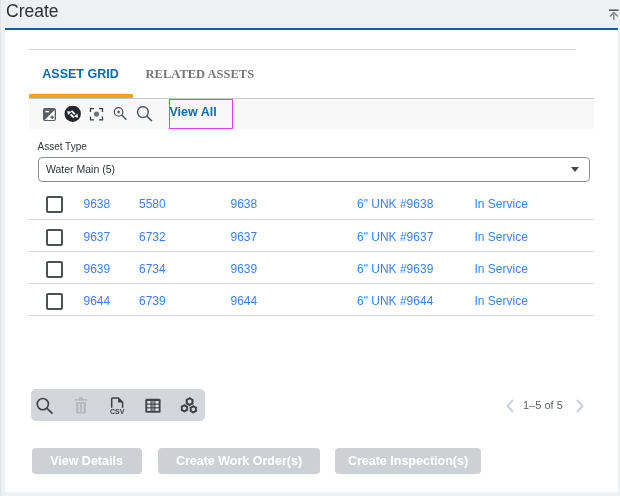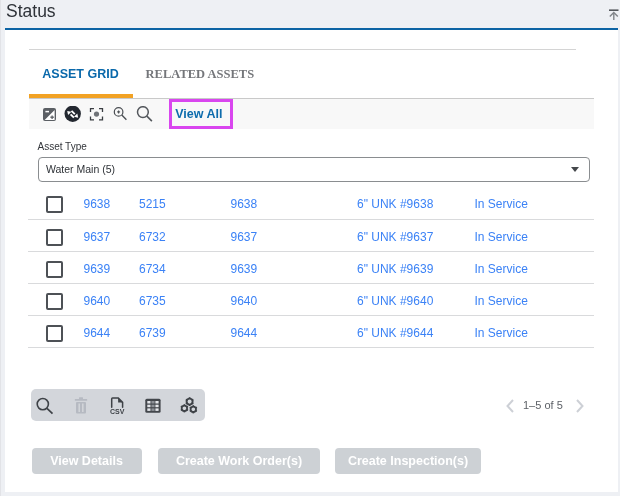--- a/index.html
+++ b/index.html
@@ -8,37 +8,37 @@
   .abs { position:absolute; }
   .title { left:6px; top:1px; font-size:17.5px; color:#2e3238; }
   .blueline { left:4.5px; top:27.5px; width:613px; height:2.5px; background:#0c63a4; }
   .card { left:4.5px; top:30px; width:613px; height:462px; background:#ffffff; }
   .divider1 { left:29px; top:49px; width:547px; height:1px; background:#d4d4d4; }
   .tab-active { left:28.5px; top:60px; width:104px; color:#0a69ab; font-weight:bold; font-size:12.5px; text-align:center; line-height:28px; white-space:nowrap; }
   .tab-inactive { left:145.6px; top:60px; color:#74767a; font-weight:bold; font-size:12.5px; line-height:28px; white-space:nowrap;font-family:Liberation Serif, serif; }
   .orangebar { left:28.5px; top:94px; width:104px; height:3.5px; background:#f2a224; }
   .tabline { left:28.5px; top:97.5px; width:565.5px; height:1px; background:#c9c9c9; }
   .toolband { left:28.5px; top:98.5px; width:565.5px; height:30.5px; background:#f8f8f8; }
-  .redbox { left:168.5px; top:98.5px; width:64.5px; height:30.5px; border:3px solid #d946ef; color:#0e6cad; font-weight:bold; font-size:12.5px; text-align:center; line-height:24px; padding-right:4px; }
+  .redbox { left:168.5px; top:98.5px; width:64.5px; height:30.5px; border:1px solid #d946ef; color:#0e6cad; font-weight:bold; font-size:12.5px; text-align:left; line-height:24px; padding-right:4px; }
   .atlabel { left:37.5px; top:140.5px; font-size:10px; color:#33363b; }
   .select { left:37.5px; top:156.5px; width:552px; height:25px; background:#fff; border:1px solid #8a8d90; border-radius:4px; font-size:10.5px; color:#2e3237; line-height:23.5px; padding-left:7.5px; }
   .caret { left:570.5px; top:166.5px; width:0; height:0; border-left:4.5px solid transparent; border-right:4.5px solid transparent; border-top:5px solid #45484c; }
   table.grid { position:absolute; left:28px; top:187.5px; width:566px; border-collapse:collapse; table-layout:fixed; font-size:12px; }
   table.grid th { background:#0b65a8; color:#fff; font-size:12px; font-weight:bold; text-align:left; height:31px; padding:0; border-bottom:2px solid #2a79ba; }
   table.grid td { height:32px; color:#3b82f6; padding:2px 0 0 0; border-bottom:1px solid #d9dadc; background:#fff; }
   .cb { display:inline-block; width:17px; height:17px; border:2px solid #4d5156; border-radius:2px; background:#fff; vertical-align:middle; margin-top:1px; }
   .cbh { display:inline-block; width:17px; height:17px; border:2px solid #aac5da; border-radius:2px; vertical-align:middle; }
   .btoolbar { left:31px; top:389px; width:174px; height:31.5px; background:#d3d6db; border-radius:5px; }
   .pagetext { left:523px; top:399px; font-size:11px; color:#5d6167; }
   .btn { top:448px; height:26px; background:#cdd1d5; border-radius:4px; color:#fff; font-weight:bold; font-size:12.5px; text-align:center; line-height:26px; }
 </style>
 </head>
 <body>
   <div class="abs" style="left:0; top:0; width:1px; height:496px; background:#e2e3e7;"></div>
-  <div class="abs title">Status</div>
+  <div class="abs title">Create</div>
   <svg class="abs" style="left:605px; top:7px;" width="16" height="16" viewBox="0 0 16 16">
     <line x1="4" y1="3.2" x2="13.5" y2="3.2" stroke="#54585c" stroke-width="1.6"></line>
     <line x1="8.8" y1="13" x2="8.8" y2="6" stroke="#808489" stroke-width="1.4"></line>
     <path d="M4.8 9.5 L8.8 5.6 L12.8 9.5" fill="none" stroke="#808489" stroke-width="1.4"></path>
   </svg>
   <div class="abs blueline"></div>
   <div class="abs card"></div>
   <div class="abs divider1"></div>
   <div class="abs tab-active">ASSET GRID</div>
   <div class="abs tab-inactive">RELATED ASSETS</div>
@@ -88,47 +88,39 @@
       <col style="width:55.5px">
       <col style="width:91px">
       <col style="width:126.5px">
       <col style="width:118px">
       <col style="width:127.5px">
     </colgroup>
     <tbody>
     <tr>
       <td style="padding-left:17.5px;"><span class="cb"></span></td>
       <td style="padding-left:8px;">9638</td>
-        <td style="padding-left:8px;">5215</td>
+        <td style="padding-left:8px;">5580</td>
         <td style="padding-left:8.5px;">9638</td>
         <td style="padding-left:8.5px;">6" UNK #9638</td>
         <td style="padding-left:8px;">In Service</td>
     </tr>
     <tr>
       <td style="padding-left:17.5px;"><span class="cb"></span></td>
       <td style="padding-left:8px;">9637</td>
         <td style="padding-left:8px;">6732</td>
         <td style="padding-left:8.5px;">9637</td>
         <td style="padding-left:8.5px;">6" UNK #9637</td>
         <td style="padding-left:8px;">In Service</td>
     </tr>
     <tr>
       <td style="padding-left:17.5px;"><span class="cb"></span></td>
       <td style="padding-left:8px;">9639</td>
         <td style="padding-left:8px;">6734</td>
         <td style="padding-left:8.5px;">9639</td>
         <td style="padding-left:8.5px;">6" UNK #9639</td>
-        <td style="padding-left:8px;">In Service</td>
-    </tr>
-    <tr>
-      <td style="padding-left:17.5px;"><span class="cb"></span></td>
-      <td style="padding-left:8px;">9640</td>
-        <td style="padding-left:8px;">6735</td>
-        <td style="padding-left:8.5px;">9640</td>
-        <td style="padding-left:8.5px;">6" UNK #9640</td>
         <td style="padding-left:8px;">In Service</td>
     </tr>
     <tr>
       <td style="padding-left:17.5px;"><span class="cb"></span></td>
       <td style="padding-left:8px;">9644</td>
         <td style="padding-left:8px;">6739</td>
         <td style="padding-left:8.5px;">9644</td>
         <td style="padding-left:8.5px;">6" UNK #9644</td>
         <td style="padding-left:8px;">In Service</td>
     </tr>

